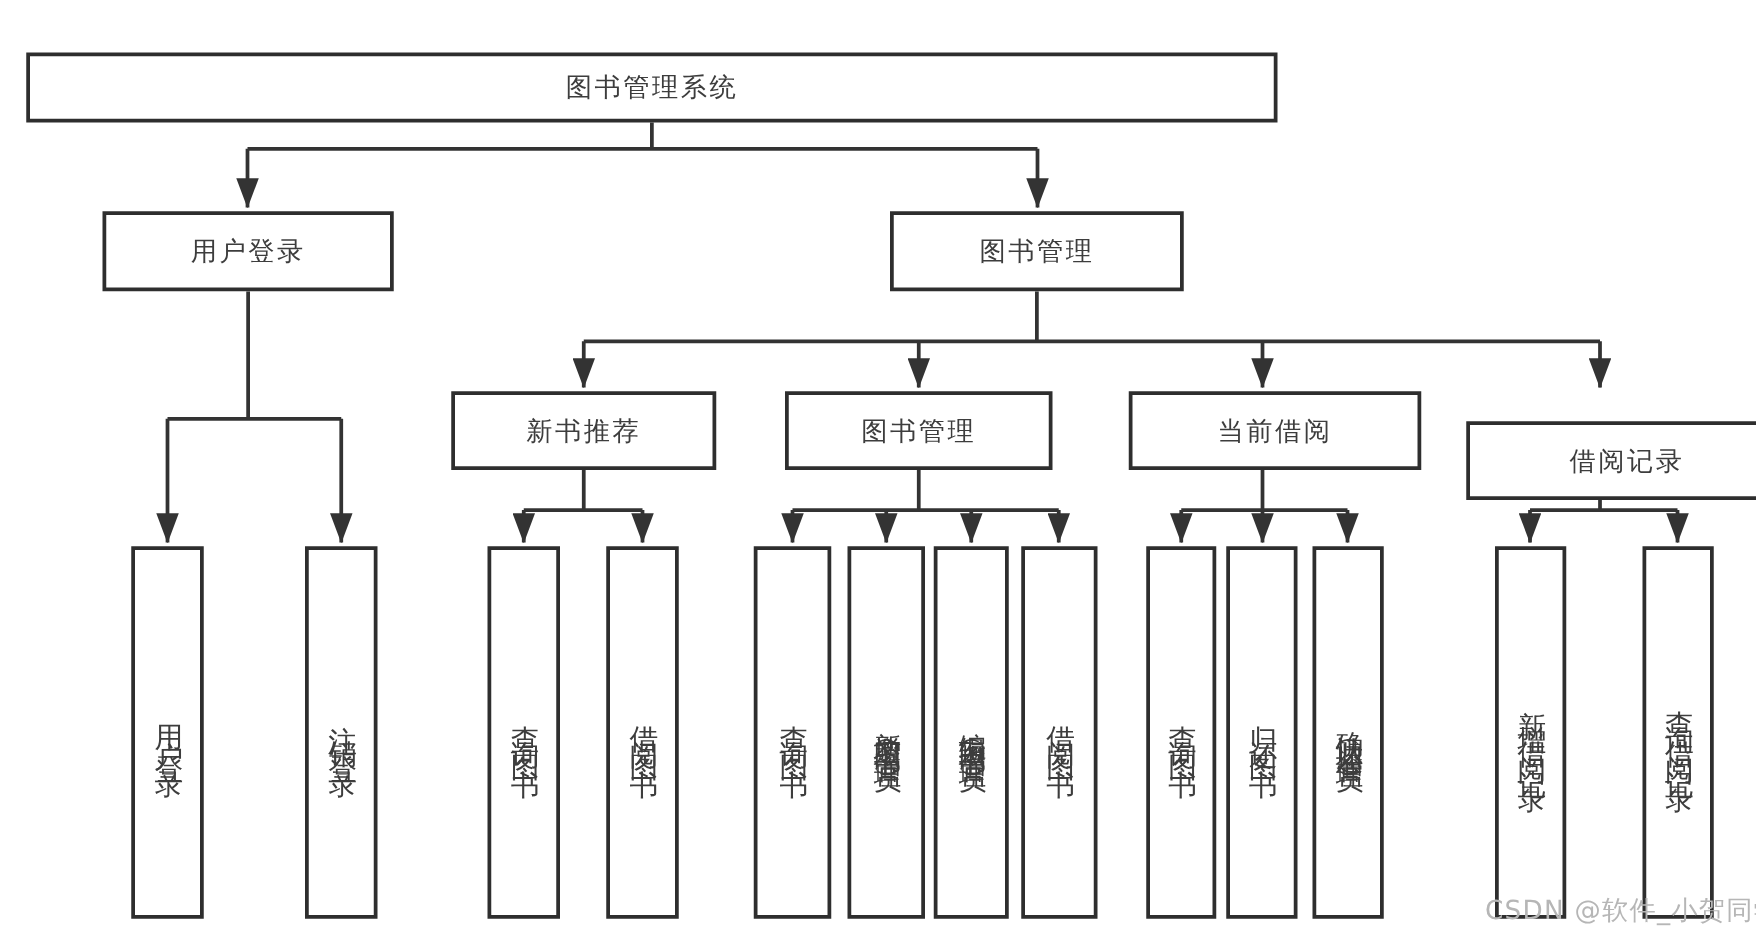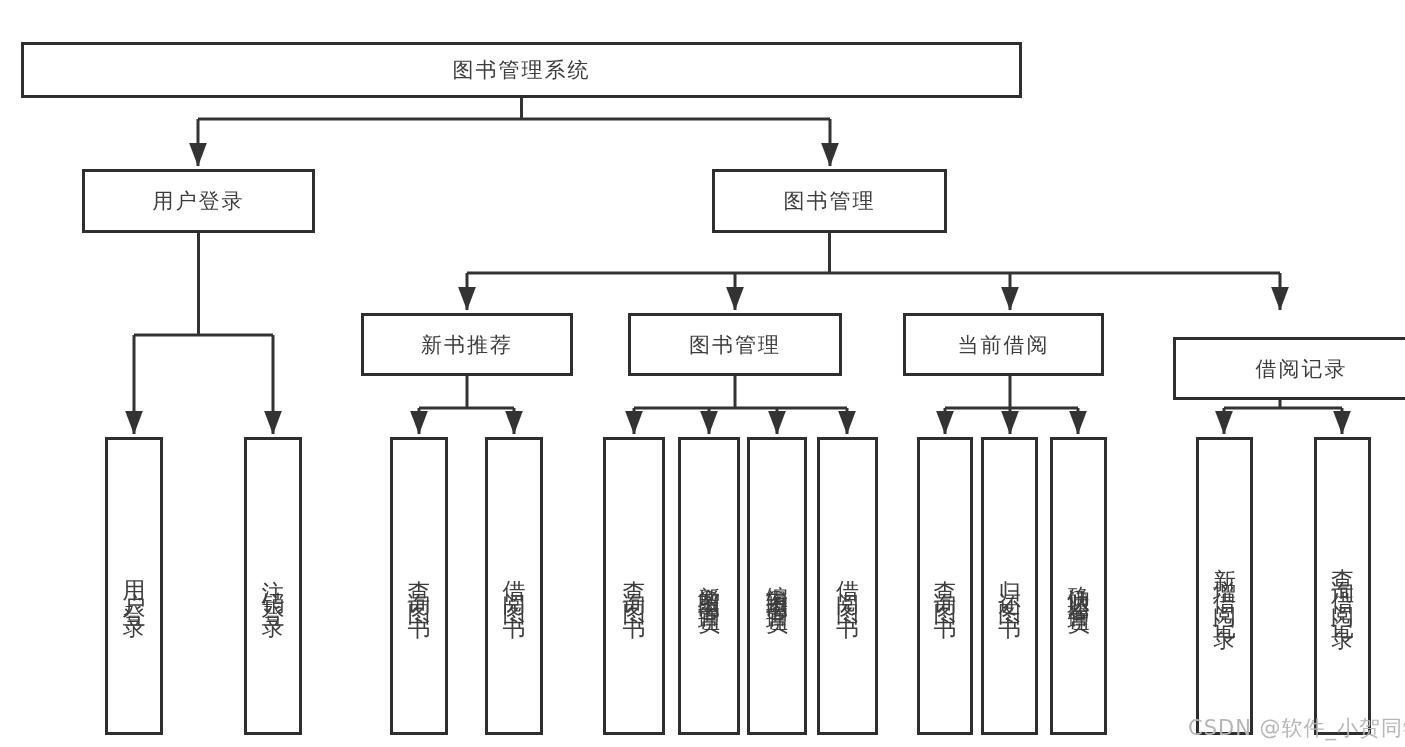--- a/index.html
+++ b/index.html
@@ -27,21 +27,21 @@
     font-size: 23px; letter-spacing: 12px; line-height: 1;
   }
   .v.long { font-size: 22px; letter-spacing: 4px; }
 
   
   #n-root        { left: 21px;   top: 13px;  width: 1001px; height: 56px; margin-top: 29px; }
   #n-user-login  { left: 82px;   top: 169px; width: 233px;  height: 64px; }
   #n-book-mgmt   { left: 712px;  top: 169px; width: 235px;  height: 64px; }
   #n-new-rec     { left: 361px;  top: 313px; width: 212px;  height: 63px; }
   #n-book-borrow { left: 628px;  top: 313px; width: 214px;  height: 63px; }
-  #n-cur-borrow  { left: 903px;  top: 313px; width: 201px;  height: 63px; }
+  #n-cur-borrow  { left: 903px;  top: 313px; width: 234px;  height: 63px; }
   #n-borrow-rec  { left: 1173px; top: 313px; width: 257px;  height: 63px; margin-top: 24px; }
 
   #l-ul-login    { left: 105px;  top: 437px; width: 58px; height: 298px; }
   #l-ul-logout   { left: 244px;  top: 437px; width: 58px; height: 298px; }
   #l-rec-query   { left: 390px;  top: 437px; width: 58px; height: 298px; }
   #l-rec-borrow  { left: 485px;  top: 437px; width: 58px; height: 298px; }
   #l-bb-query    { left: 603px;  top: 437px; width: 62px; height: 298px; }
   #l-bb-add      { left: 678px;  top: 437px; width: 62px; height: 298px; }
   #l-bb-edit     { left: 747px;  top: 437px; width: 60px; height: 298px; }
   #l-bb-borrow   { left: 817px;  top: 437px; width: 61px; height: 298px; }

